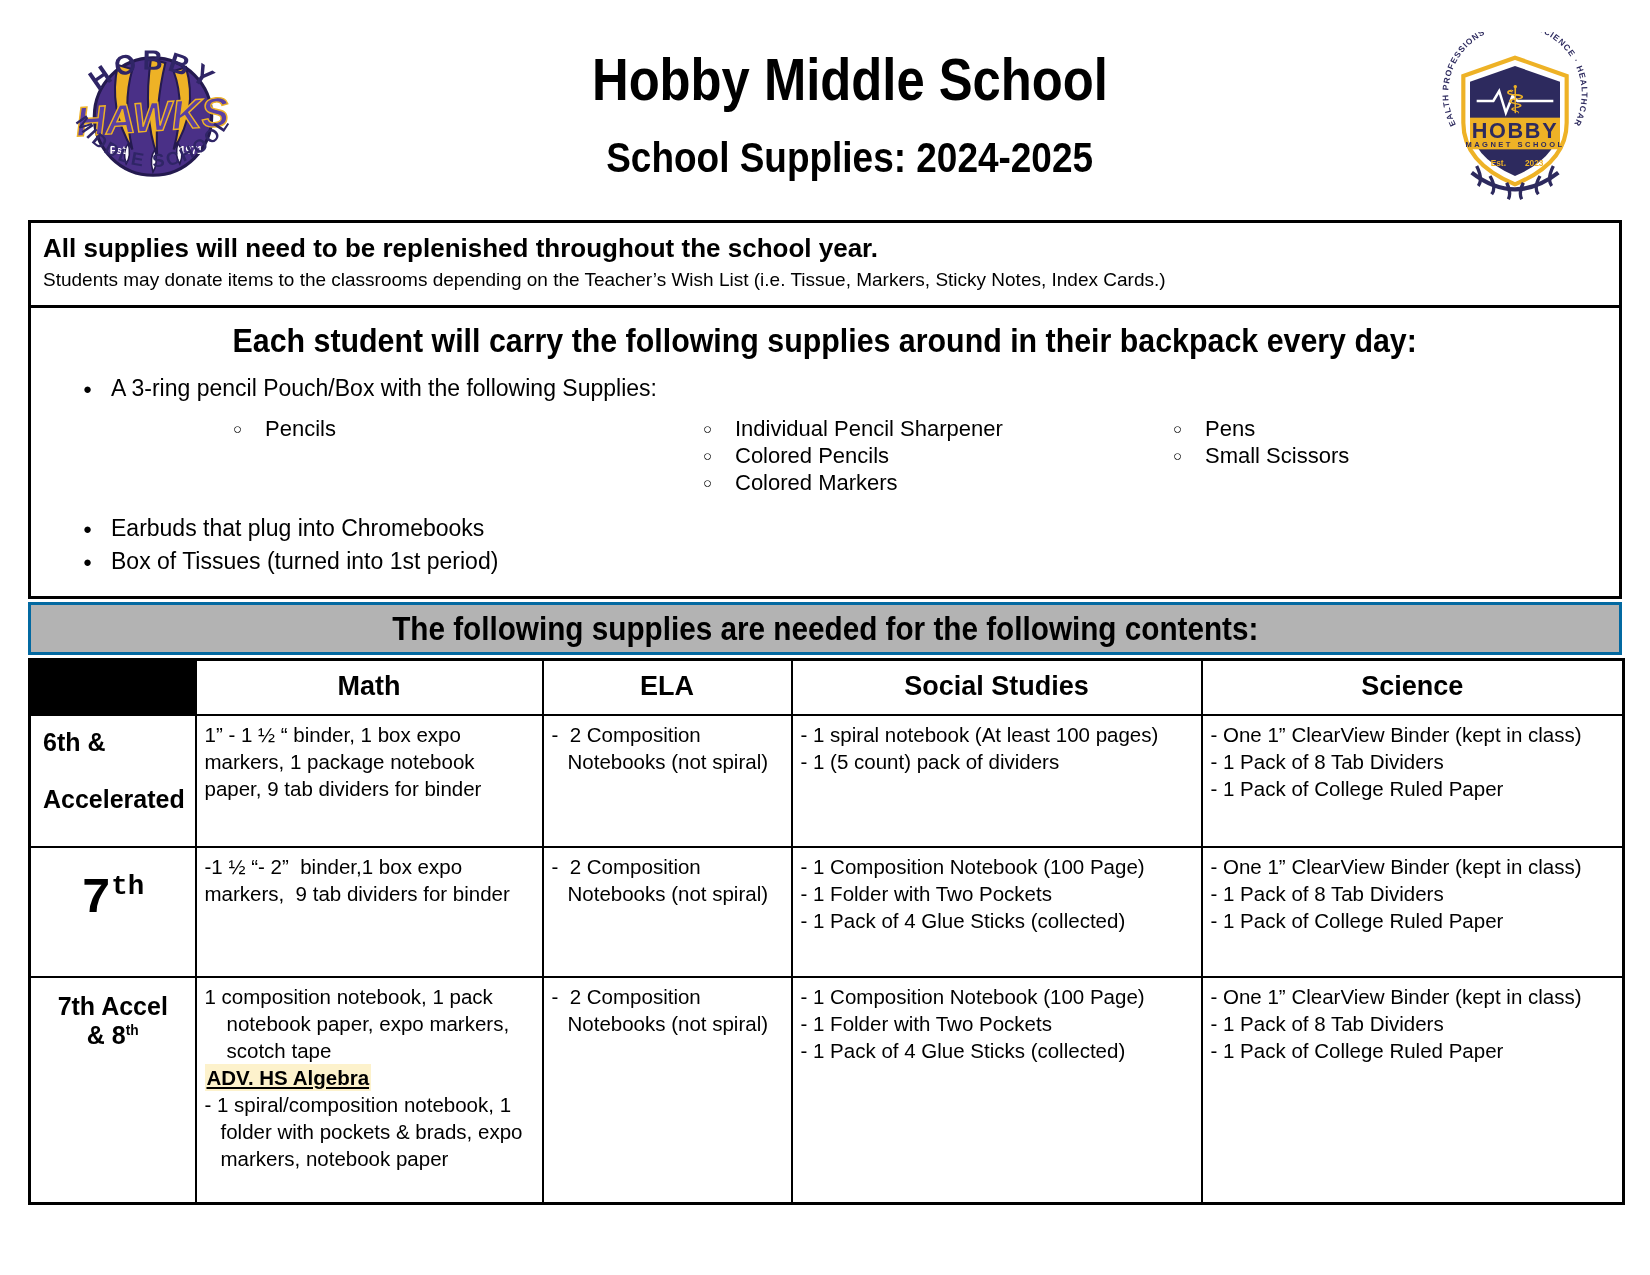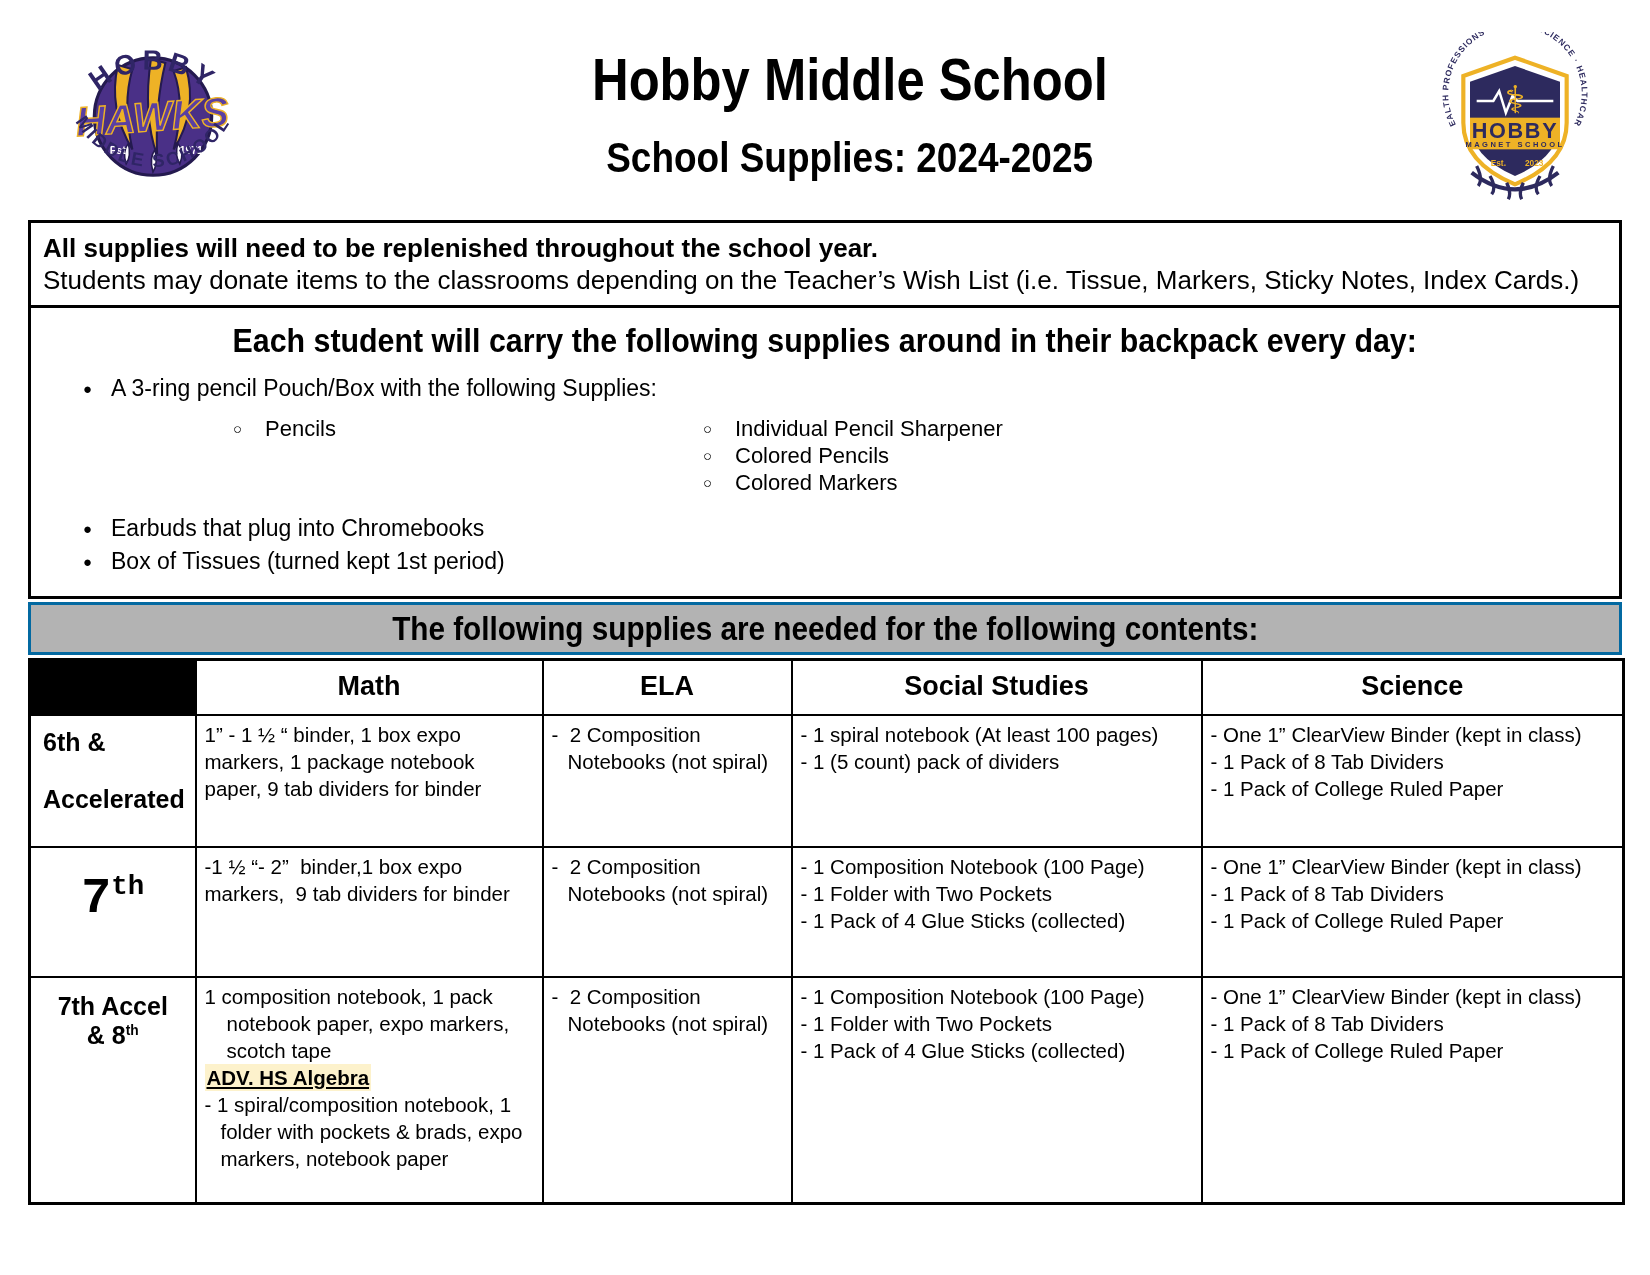--- a/index.html
+++ b/index.html
@@ -13,21 +13,21 @@
   .header-center { flex:1 1 auto; text-align:center; padding-top:18px; }
   .main-title { display:inline-block; font-size:59px; font-weight:bold; transform:scaleX(0.86); transform-origin:50% 50%; letter-spacing:0px; white-space:nowrap; }
   .sub-title { display:block; margin-top:20px; }
   .sub-title span { display:inline-block; font-size:42px; font-weight:bold; transform:scaleX(0.88); transform-origin:50% 50%; white-space:nowrap; }
   .logo-right { width:150px; flex:0 0 auto; padding-top:4px; }
 
   
   .content { padding:12px 28px; }
   .notice-box { border:3px solid #000; padding:8px 12px 10px 12px; }
   .notice-line1 { font-size:26px; font-weight:bold; line-height:34px; }
-  .notice-line2 { font-size:26px; line-height:30px; }
+  .notice-line2 { font-size:19px; line-height:30px; }
 
   .backpack-box { border:3px solid #000; margin-top:-3px; padding:6px 0 18px 0; }
   .backpack-heading { text-align:center; margin:8px 0 12px 0; }
   .backpack-heading span { display:inline-block; font-size:33px; font-weight:bold; transform:scaleX(0.92); transform-origin:50% 50%; white-space:nowrap; }
 
   .bullet1 { position:relative; padding-left:80px; font-size:23px; line-height:33px; }
   .bullet1::before { content:"●"; position:absolute; left:52px; top:0px; font-size:15px; }
   .pouch-cols { display:flex; margin:10px 0 16px 200px; }
   .pouch-col-1 { width:470px; }
   .pouch-col-2 { width:470px; }
@@ -143,24 +143,28 @@
 
       <div class="pouch-cols">
         <div class="pouch-col-1">
           <div class="sub-bullet">Pencils</div>
         </div>
         <div class="pouch-col-2">
           <div class="sub-bullet">Individual Pencil Sharpener</div>
           <div class="sub-bullet">Colored Pencils</div>
           <div class="sub-bullet">Colored Markers</div>
         </div>
+        <div class="pouch-col-3">
+          <div class="sub-bullet">Pens</div>
+          <div class="sub-bullet">Small Scissors</div>
+        </div>
       </div>
 
       <div class="bullet1 other-item">Earbuds that plug into Chromebooks</div>
-      <div class="bullet1 other-item">Box of Tissues (turned kept 1st period)</div>
+      <div class="bullet1 other-item">Box of Tissues (turned into 1st period)</div>
     </div>
 
     <div class="banner">
       <span>The following supplies are needed for the following contents:</span>
     </div>
 
     <table class="supplies">
       <colgroup>
         <col style="width:166px">
           <col style="width:347px">

